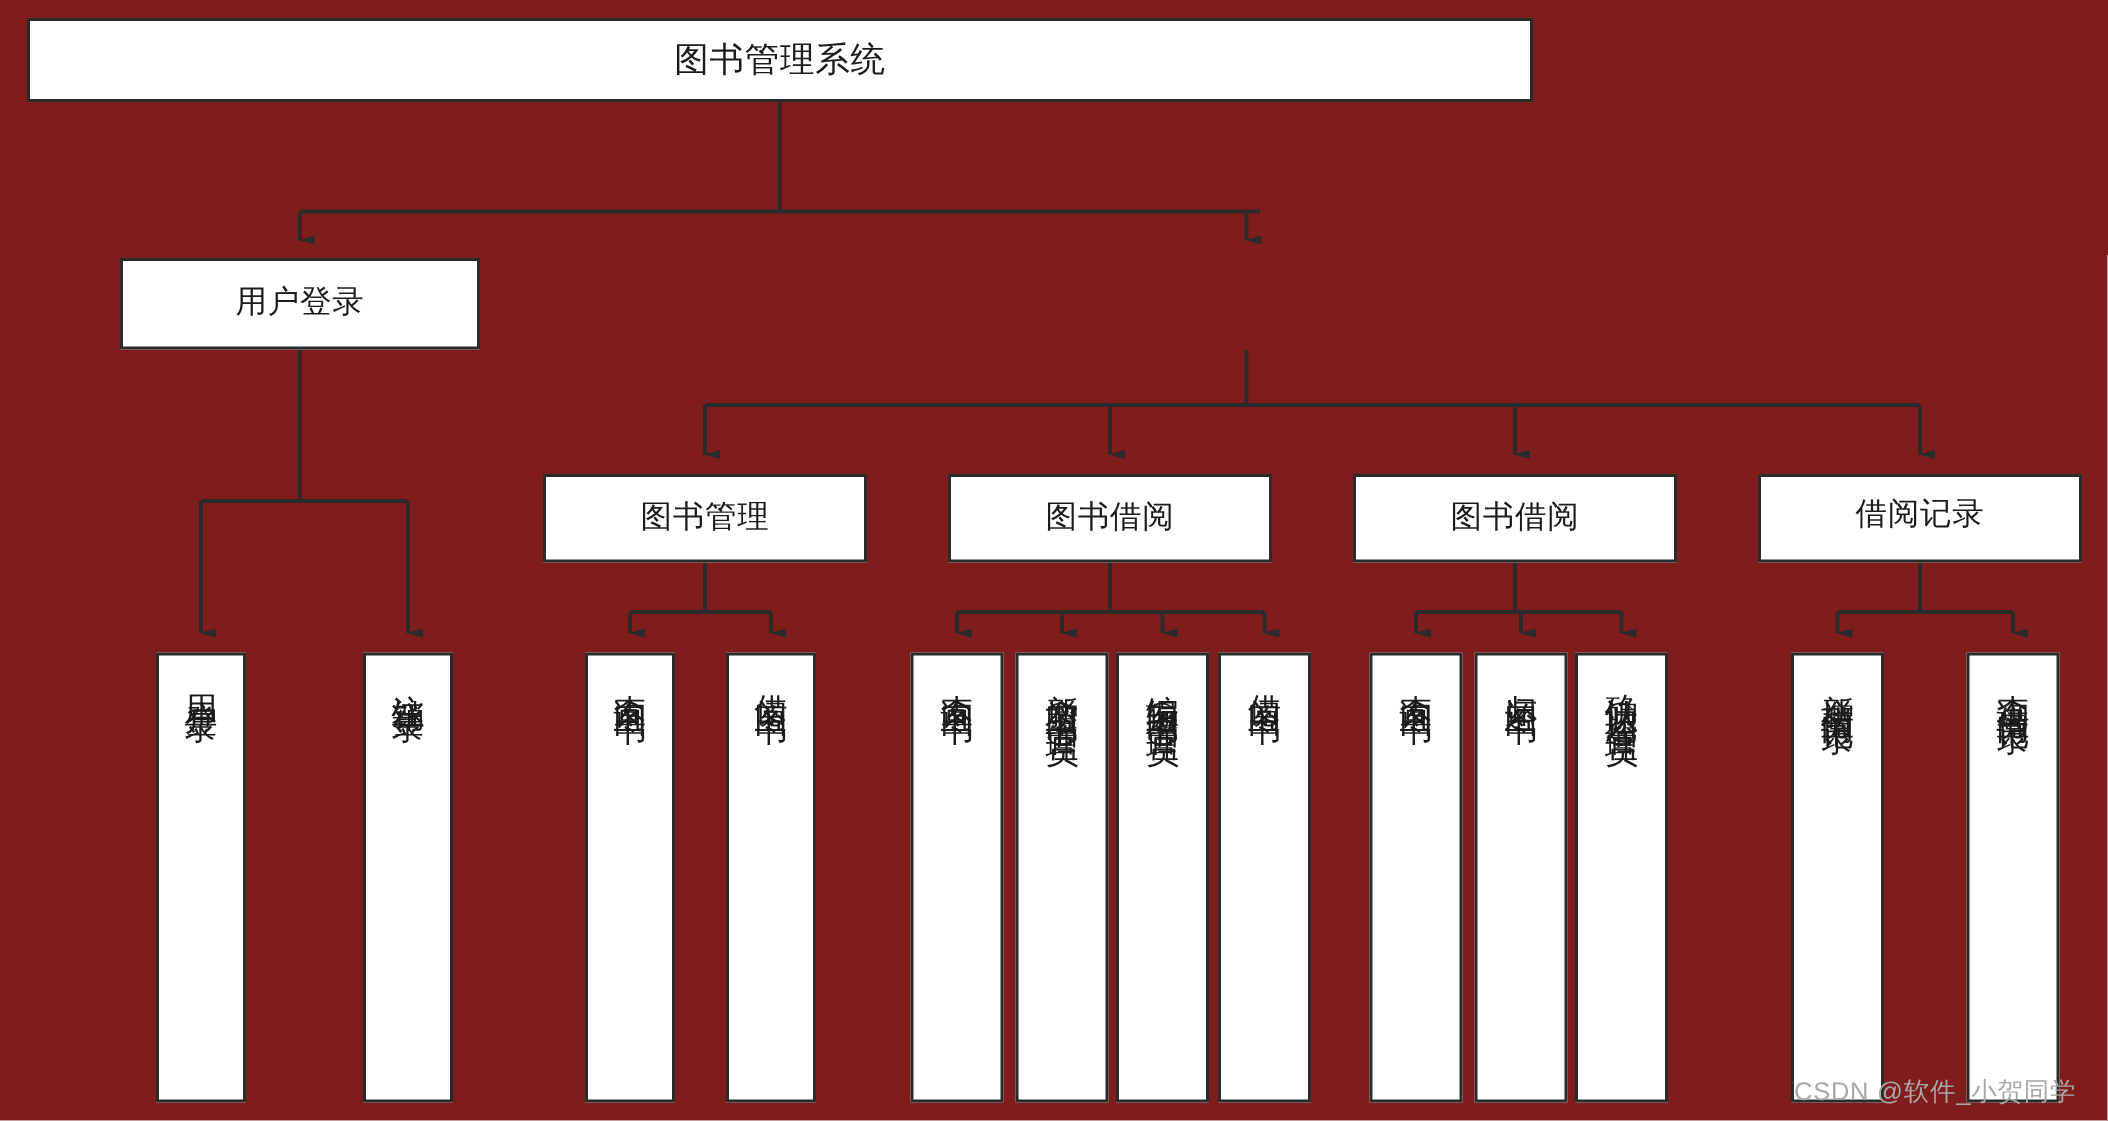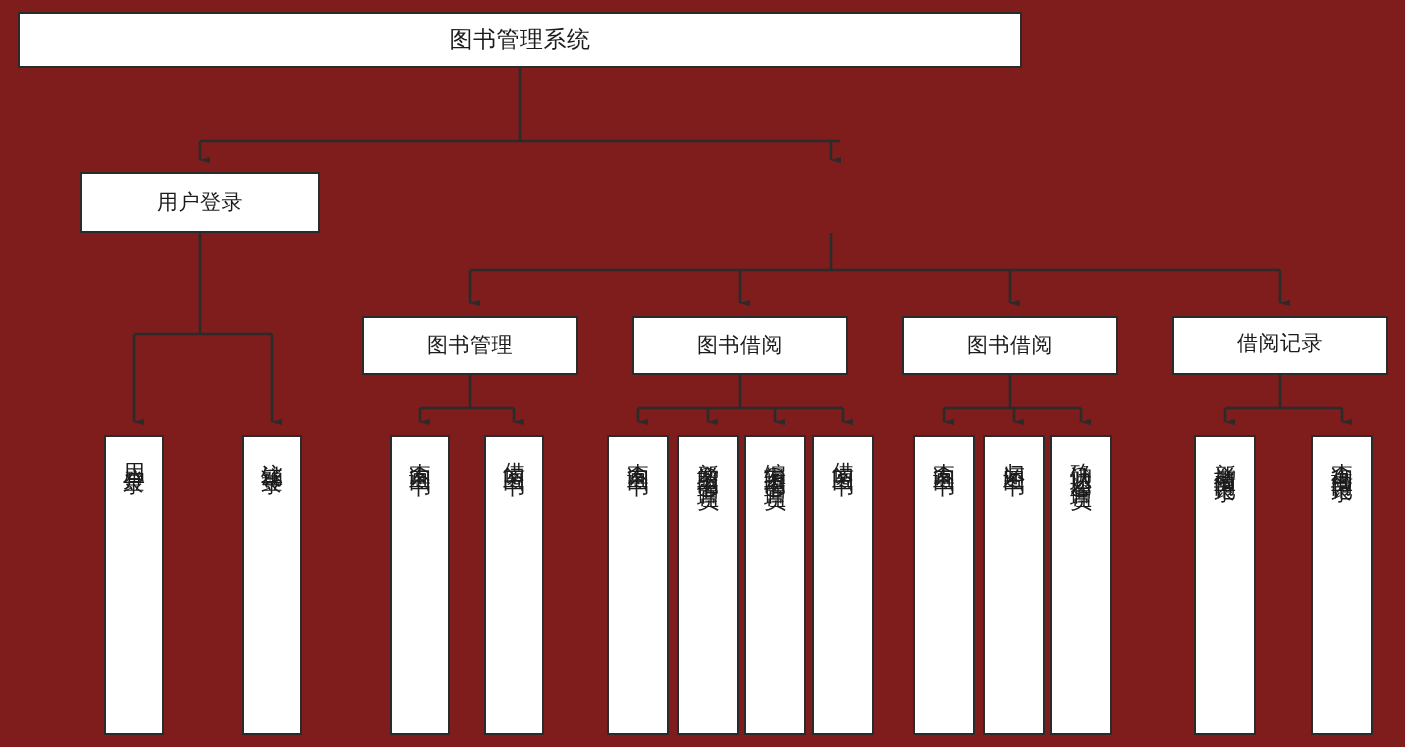--- a/index.html
+++ b/index.html
@@ -182,14 +182,15 @@
   <div class="node leaf" id="n-lf-10" style="left: 1050px; top: 435px; width: 62px; height: 300px;">
     <span class="label">确认归还（管理员）</span>
   </div>
   <div class="node leaf" id="n-lf-11" style="left: 1194px; top: 435px; width: 62px; height: 300px;">
     <span class="label">新增借阅记录</span>
   </div>
   <div class="node leaf" id="n-lf-12" style="left: 1311px; top: 435px; width: 62px; height: 300px;">
     <span class="label">查询借阅记录</span>
   </div>
 
+  <div class="watermark" id="wm" style="left: 1196px; top: 716px;">CSDN @软件_小贺同学</div>
 
 </div>
 
 </body></html>

